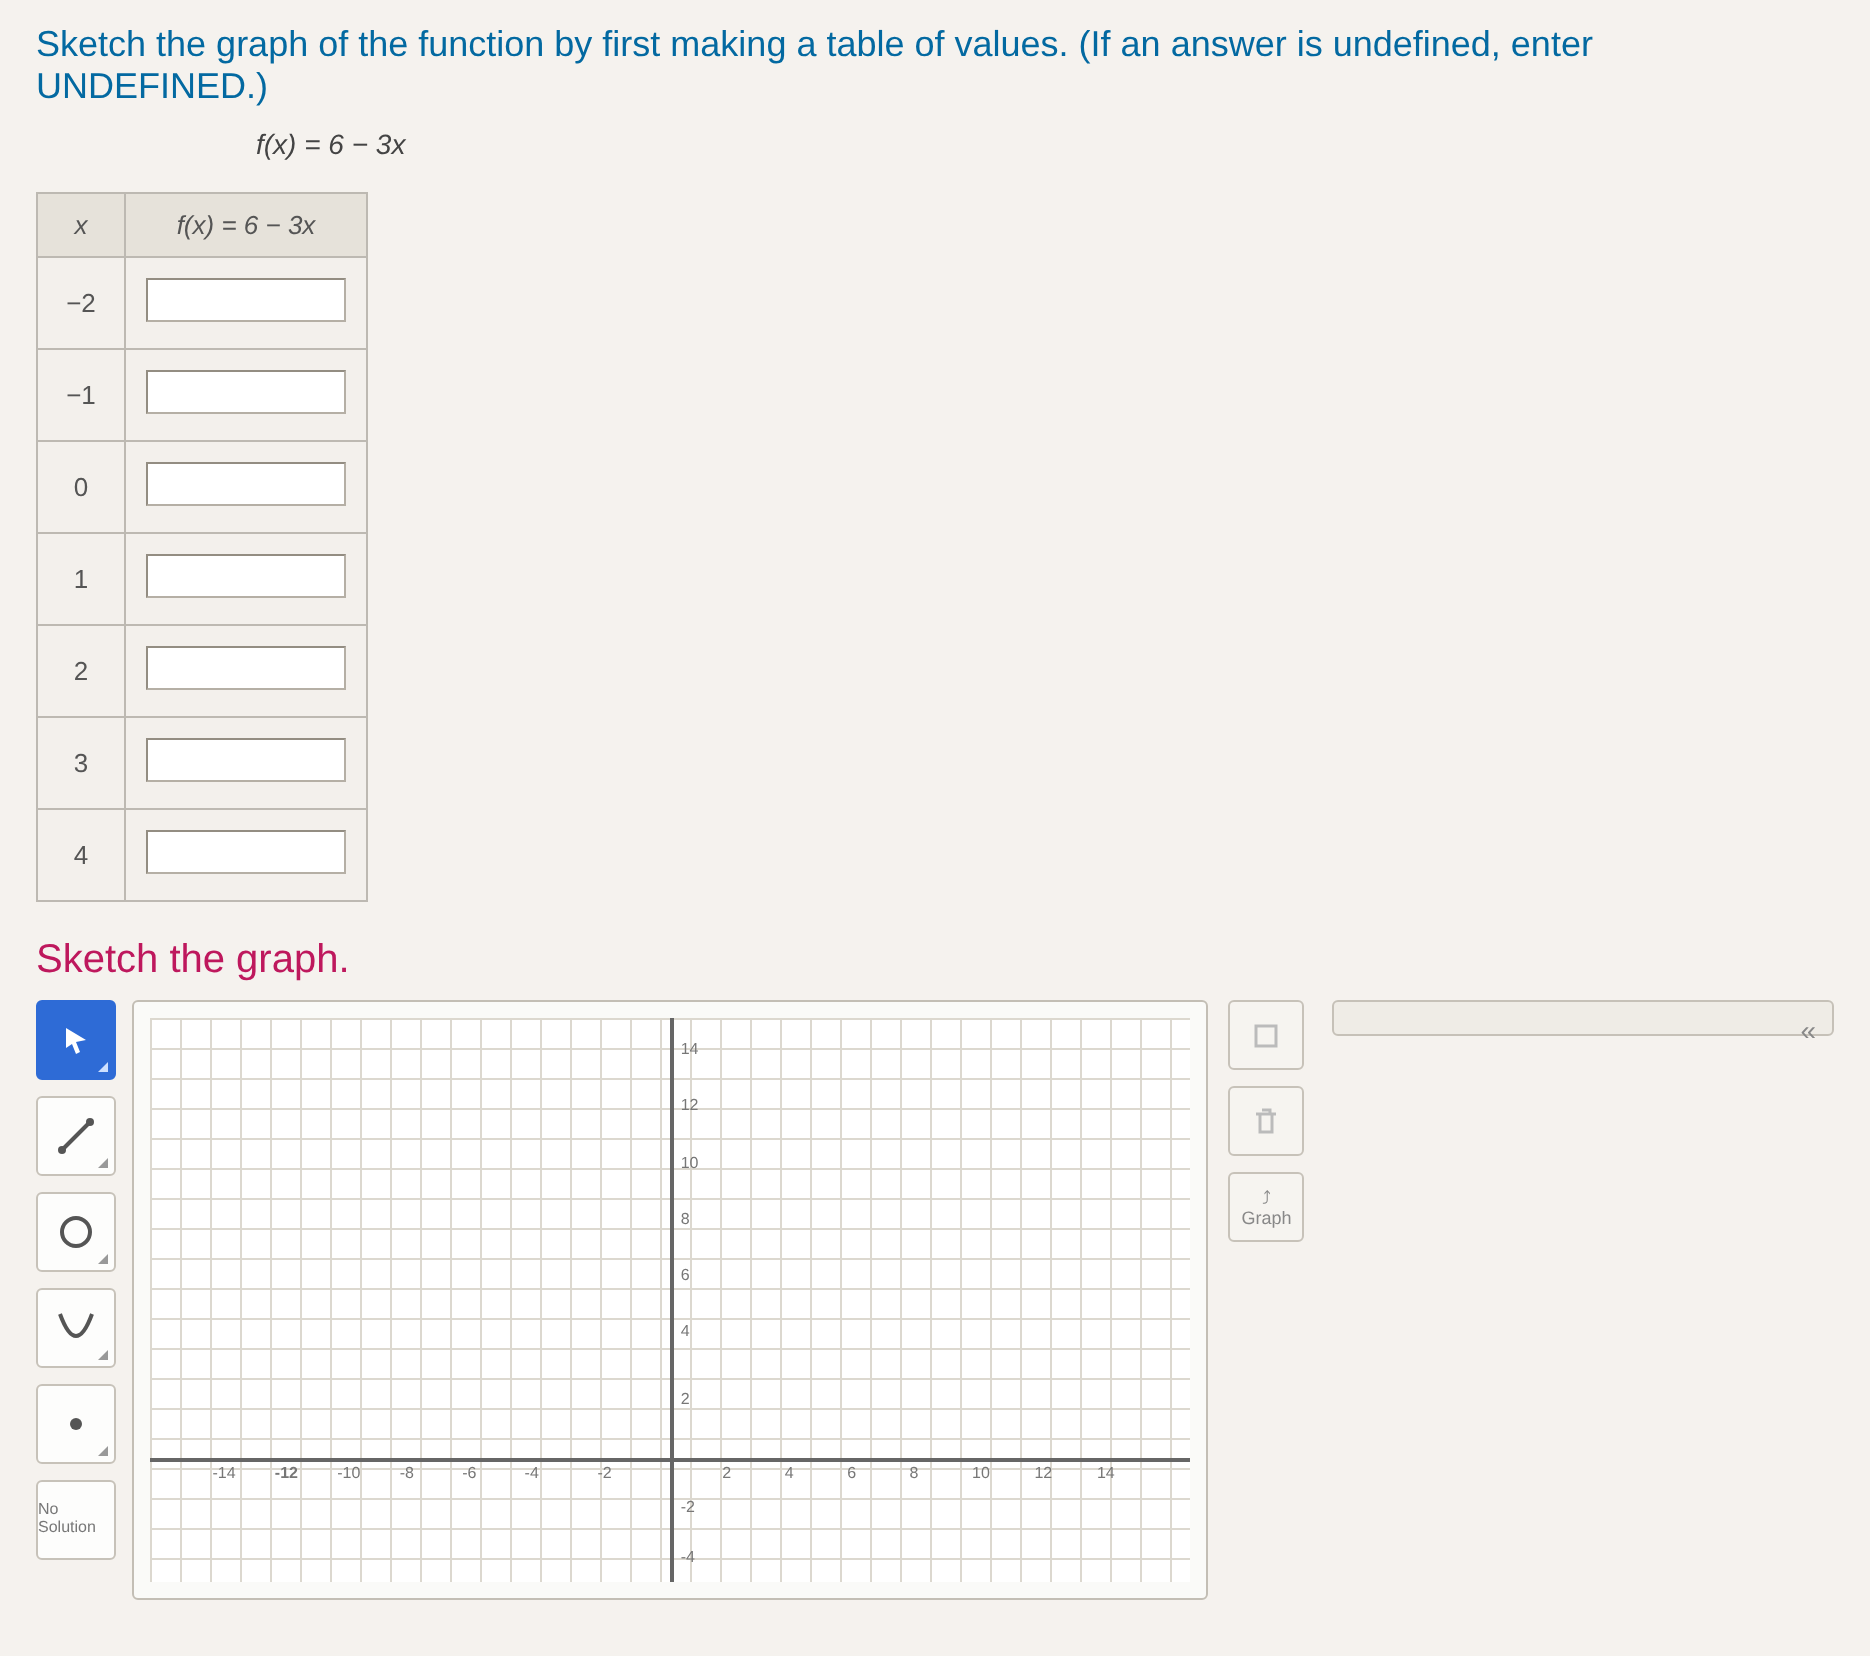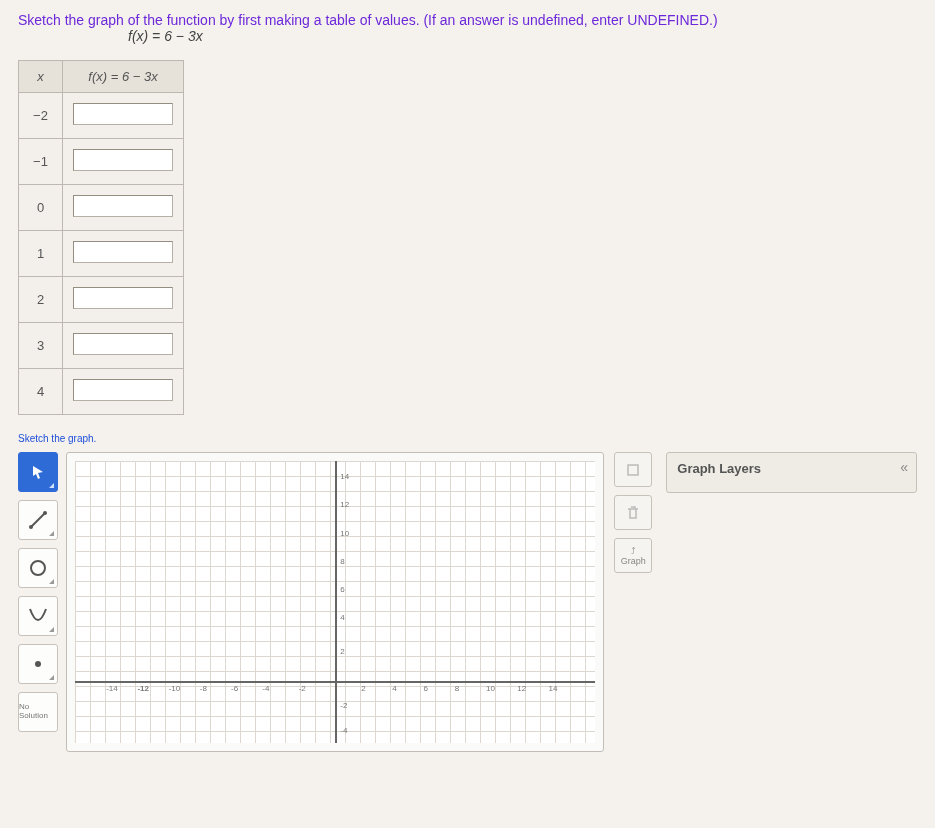--- a/index.html
+++ b/index.html
@@ -6,21 +6,21 @@
   body {
     font-family: Arial, Helvetica, sans-serif;
     background: #f5f2ee;
     color: #444;
     width: 935px;
     height: 828px;
     padding: 12px 18px;
     position: relative;
     overflow: hidden;
   }
-  .instructions { font-size: 14px; color: #6d28d9; }
+  .instructions { font-size: 18px; color: #0369a1; margin-bottom: 10px; }
   .function-eq { font-size: 14px; font-style: italic; color: #444; margin: 0 0 16px 110px; }
   table.value-table {
     border-collapse: collapse;
     background: #f3f0ec;
     margin-bottom: 18px;
   }
   table.value-table th, table.value-table td {
     border: 1px solid #bdb9b2;
     text-align: center;
     font-size: 13px;
@@ -36,21 +36,21 @@
   table.value-table td.xcol { width: 44px; }
   .answer-box {
     display: inline-block;
     width: 100px;
     height: 22px;
     background: #fff;
     border: 1px solid #b5afa5;
     border-top-color: #938d82;
     border-left-color: #938d82;
   }
-  .sketch-label { font-size: 10px; color: #1d4ed8; margin-bottom: 8px; }
+  .sketch-label { font-size: 20px; color: #be185d; margin-bottom: 8px; }
   .sketch-area { display: flex; align-items: flex-start; }
   .tool-col { display: flex; flex-direction: column; gap: 8px; margin-right: 8px; }
   .tool-btn {
     width: 40px; height: 40px;
     background: #fdfdfc;
     border: 1px solid #c7c2b9;
     border-radius: 3px;
     display: flex; align-items: center; justify-content: center;
     font-size: 11px; color: #777;
     cursor: pointer;
@@ -225,16 +225,15 @@
         </svg>
     </div>
     <div class="side-btn">
       <span>⤴</span>
       <span>Graph</span>
     </div>
   </div>
 
   <div class="layers-panel">
     <span class="collapse">«</span>
-    <div class="title">Graph Layers</div>
   </div>
 
 </div>
 
 </body></html>

